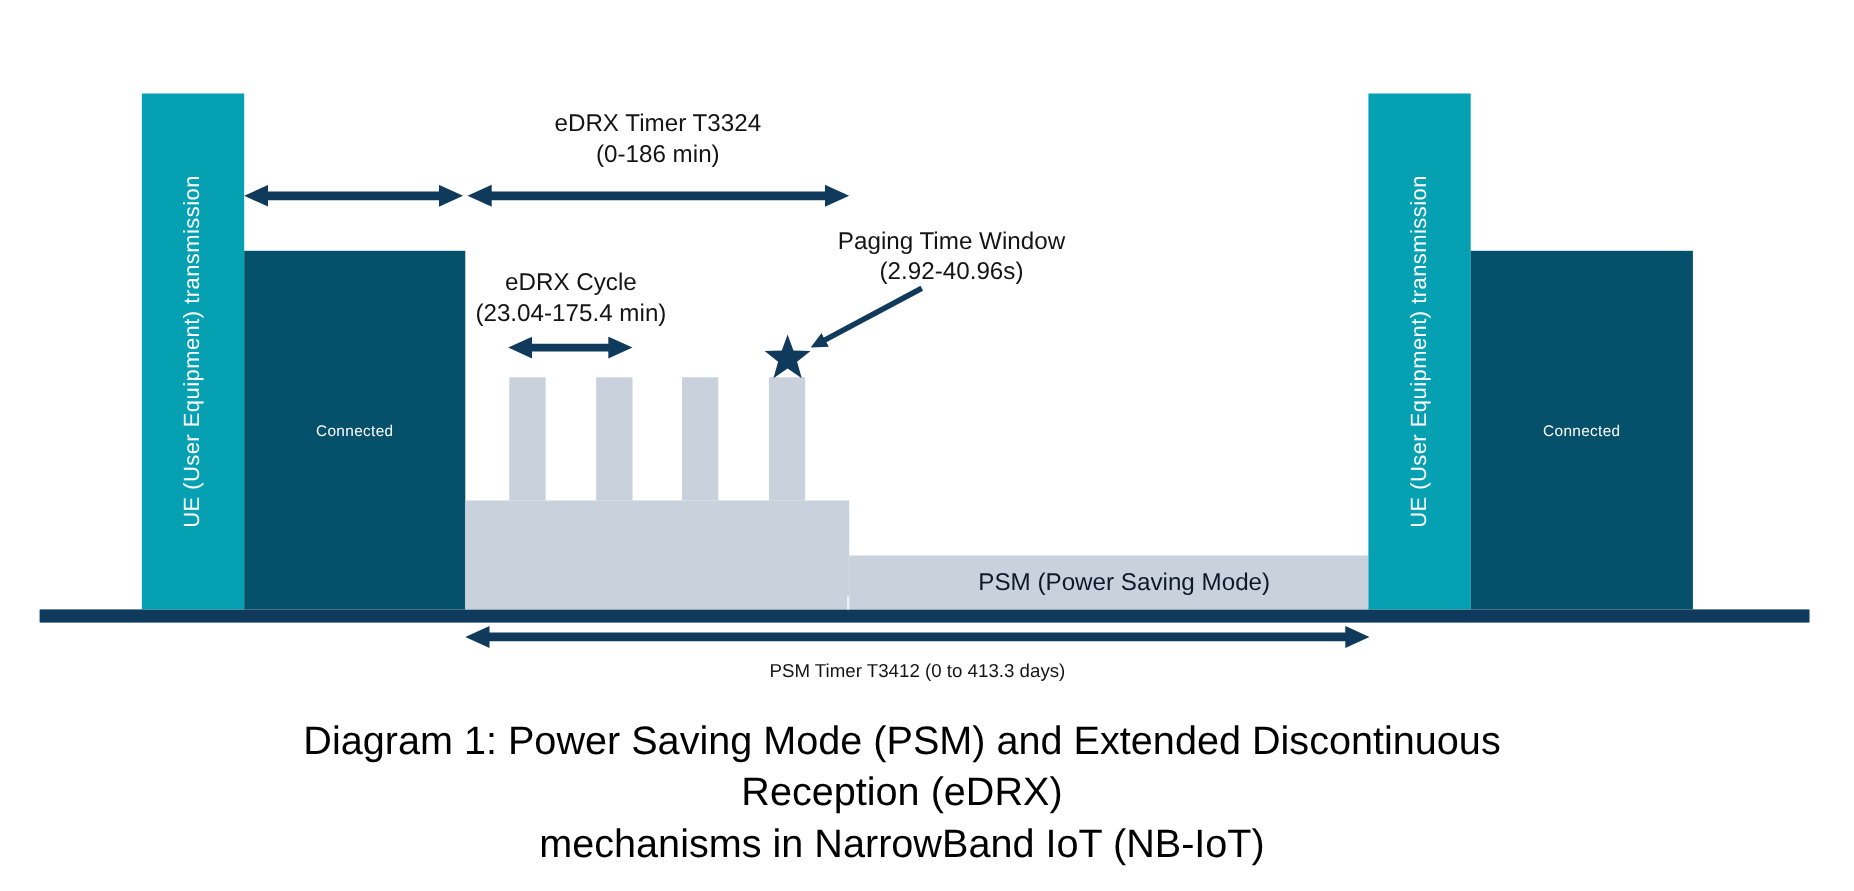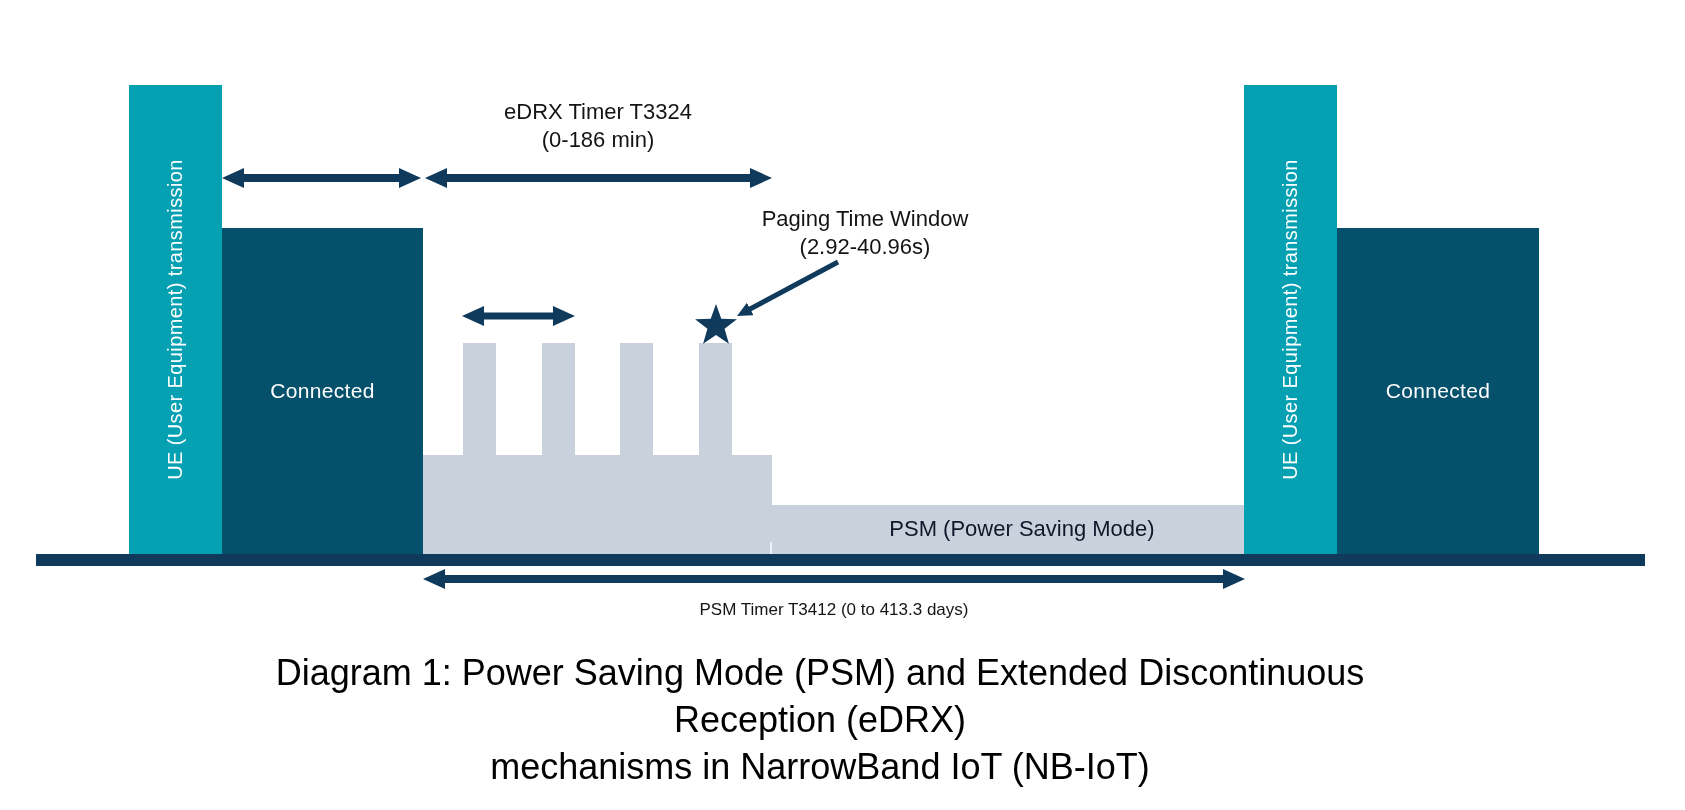--- a/index.html
+++ b/index.html
@@ -38,21 +38,21 @@
     position: absolute;
     width: 469px; height: 93px;
     display: flex; align-items: center; justify-content: center;
     transform: rotate(-90deg);
     color: #ffffff; font-size: 20px; letter-spacing: 0.4px;
     white-space: nowrap;
   }
   #left-vlabel  { left: -59px;  top: 273px; }
   #right-vlabel { left: 1056px; top: 273px; }
 
-  .connected-text { color: #ffffff; font-size: 21px; letter-spacing: 0.3px; }
+  .connected-text { color: #ffffff; font-size: 14px; letter-spacing: 0.3px; }
 
   
   .lbl {
     position: absolute;
     text-align: center;
     white-space: pre-line;
     color: #141414;
     font-size: 22px;
     line-height: 1.25;
   }
@@ -112,20 +112,22 @@
     <line x1="437" y1="178" x2="760" y2="178" stroke="#0f3a5c" stroke-width="8" marker-start="url(#ah-start)" marker-end="url(#ah-end)"></line>
     <line x1="474" y1="316" x2="563" y2="316" stroke="#0f3a5c" stroke-width="7" marker-start="url(#ah-start)" marker-end="url(#ah-end)"></line>
     <line x1="435" y1="579" x2="1233" y2="579" stroke="#0f3a5c" stroke-width="8" marker-start="url(#ah-start)" marker-end="url(#ah-end)"></line>
     <line x1="838" y1="262" x2="745.8" y2="311.3" stroke="#0f3a5c" stroke-width="5" marker-end="url(#ah-small)"></line>
 
     <polygon fill="#0f3a5c" points="716,304 721.3,318.7 736.9,319.2 724.6,328.8 728.9,343.8 716,335 703.1,343.8 707.4,328.8 695.1,319.2 710.7,318.7"></polygon>
   </svg>
 
   <div class="lbl" id="lbl-edrxt">eDRX Timer T3324
 (0-186 min)</div>
+  <div class="lbl" id="lbl-cycle">eDRX Cycle
+(23.04-175.4 min)</div>
   <div class="lbl" id="lbl-ptw">Paging Time Window
 (2.92-40.96s)</div>
   <div class="lbl" id="lbl-psm">PSM (Power Saving Mode)</div>
   <div class="lbl" id="lbl-psmt">PSM Timer T3412 (0 to 413.3 days)</div>
   <div class="lbl" id="caption">Diagram 1: Power Saving Mode (PSM) and Extended Discontinuous Reception (eDRX)
 mechanisms in NarrowBand IoT (NB-IoT)</div>
 
 </div>
 
 </body></html>

